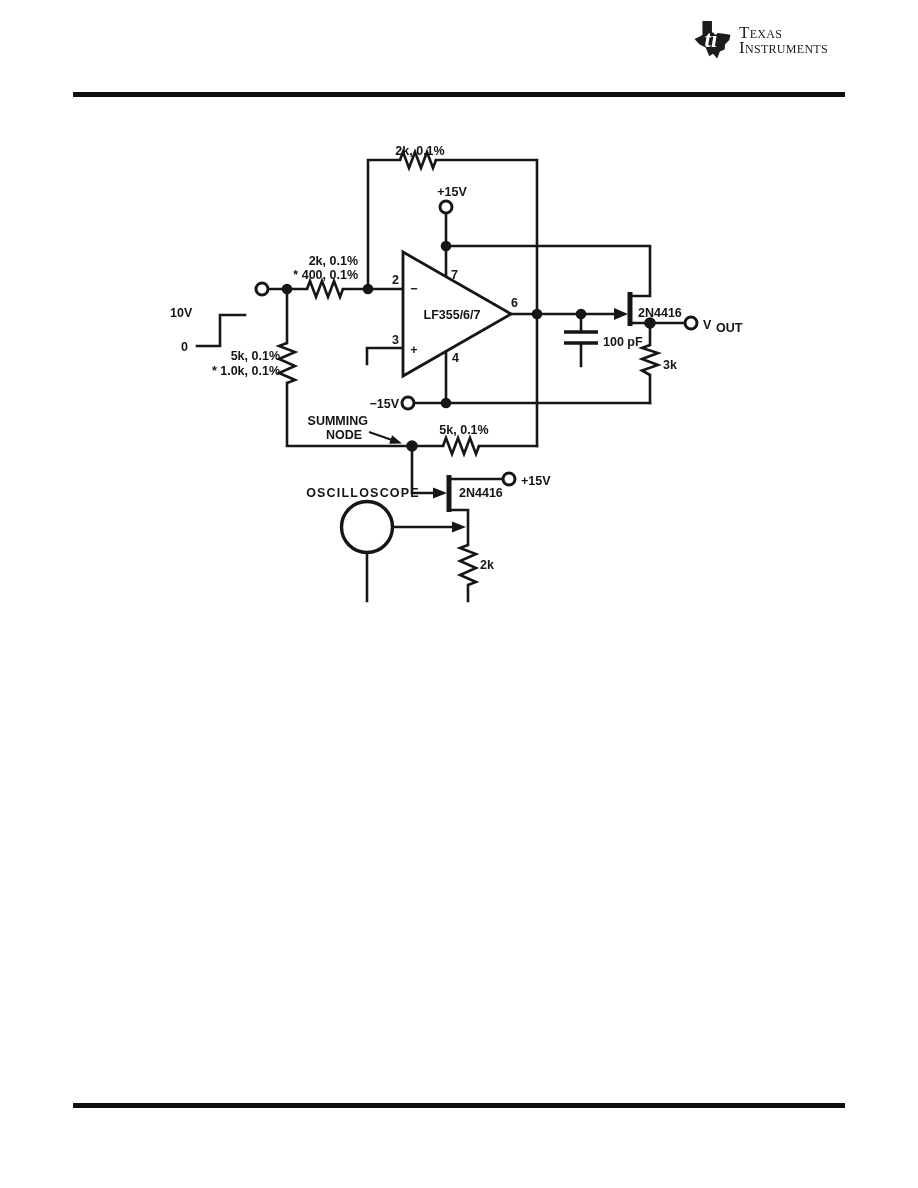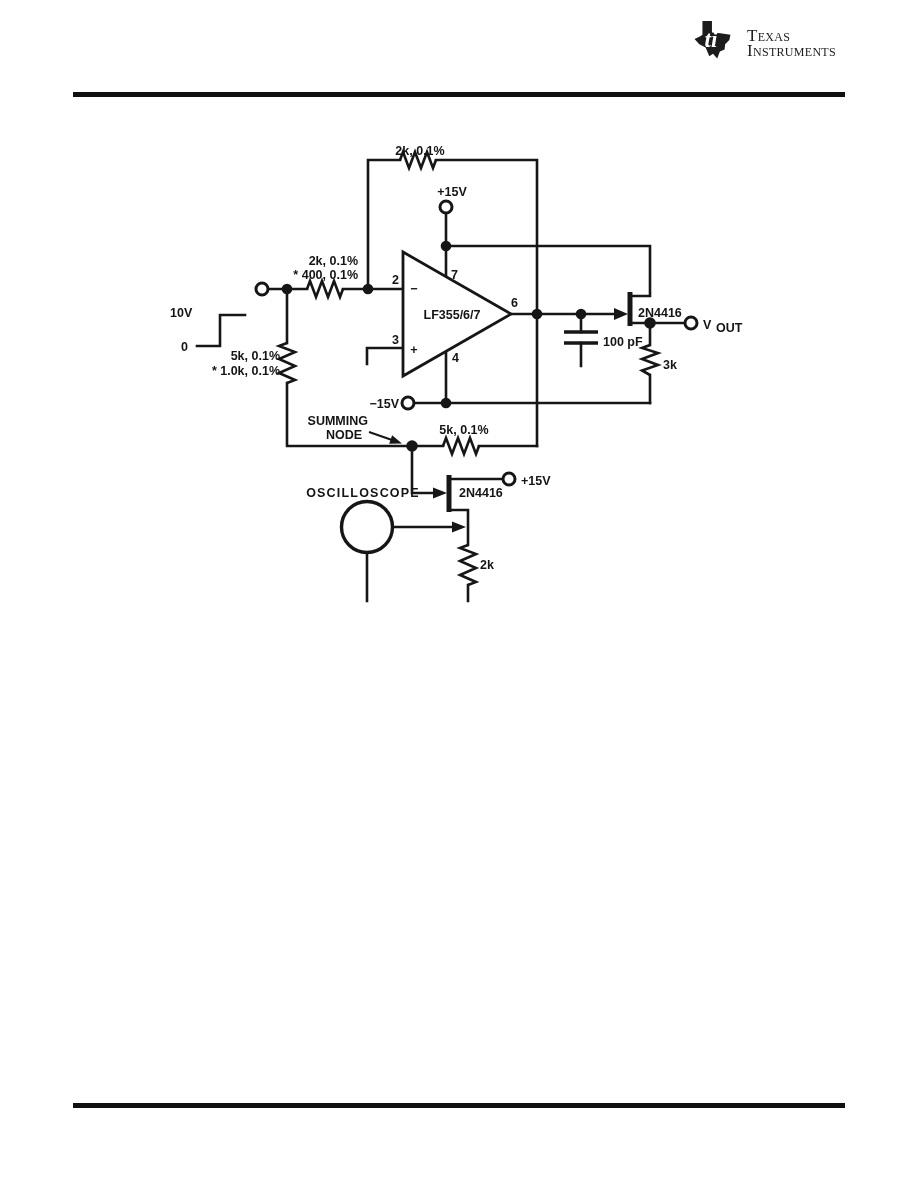--- a/index.html
+++ b/index.html
@@ -4,21 +4,21 @@
 <style>
   html,body{margin:0;padding:0;background:#e8e8e8;}
   .page{
     position:relative;width:918px;height:1188px;margin:0 auto;
     background:#ffffff;overflow:hidden;
     font-family:"Liberation Sans",sans-serif;
   }
   .rule{position:absolute;left:73px;width:772px;height:4.5px;background:#101010;}
   .rule.top{top:92px;}
   .rule.bottom{top:1103px;}
-  .brand{position:absolute;left:694px;top:19px;display:flex;align-items:center;gap:15px;color:#1c1c1c;}
+  .brand{position:absolute;left:694px;top:19px;display:flex;align-items:flex-start;gap:7px;color:#1c1c1c;}
   .brand .mark{flex:0 0 auto;overflow:visible;}
   .brand .wordmark{padding-top:7px;font-family:"Liberation Serif",serif;font-weight:400;
     font-variant:small-caps;text-transform:capitalize;font-size:17px;line-height:14.5px;letter-spacing:.3px;}
   svg.schematic{position:absolute;left:0;top:0;}
   svg.schematic .wire{stroke:#161616;stroke-width:2.6;fill:none;stroke-linecap:square;}
   svg.schematic .res{stroke:#161616;stroke-width:2.6;fill:none;stroke-linejoin:miter;}
   svg.schematic .bar{stroke:#161616;stroke-width:5;fill:none;}
   svg.schematic .dot{fill:#161616;}
   svg.schematic .term{fill:#ffffff;stroke:#161616;stroke-width:3;}
   svg.schematic .tri{fill:#ffffff;stroke:#161616;stroke-width:2.8;stroke-linejoin:miter;}

